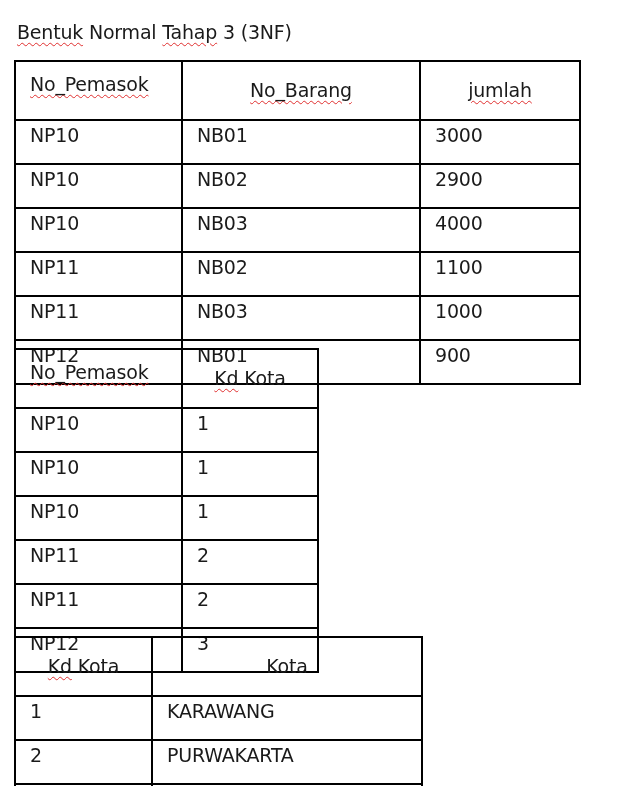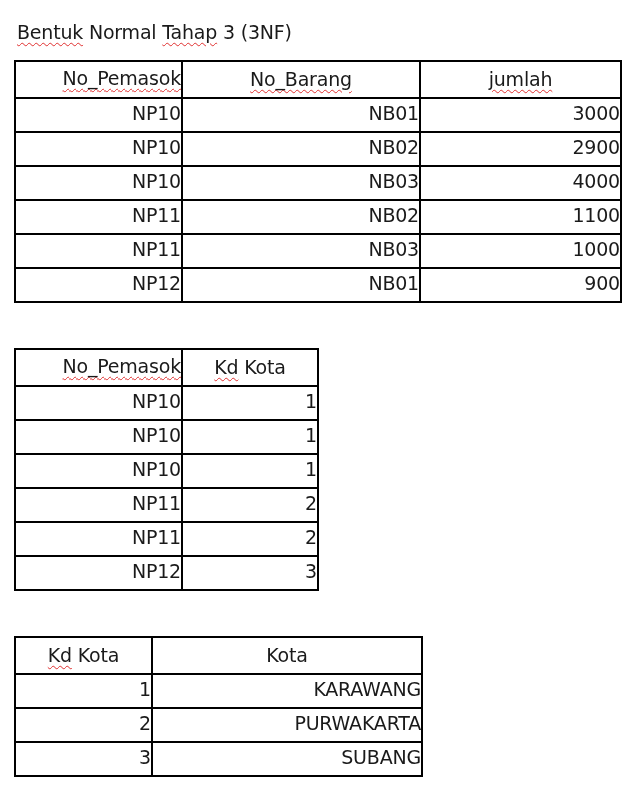--- a/index.html
+++ b/index.html
@@ -15,29 +15,29 @@
     .sq {
       text-decoration: underline wavy #e03030;
       text-decoration-thickness: 1px;
       text-underline-offset: 3px;
     }
     table {
       position: absolute; border-collapse: collapse;
       font-size: 19px; letter-spacing: -0.2px;
     }
     td, th {
-      border: 2px solid #000; padding: 0 0 3px 14px;
-      height: 31px; line-height: 29px; text-align: right; font-weight: normal;
+      border: 2px solid #000; padding: 0 0 13px 14px;
+      height: 31px; line-height: 29px; text-align: left; font-weight: normal;
       white-space: nowrap; box-sizing: border-box;
     }
-    th.center { text-align: center; padding: 3px; }
+    th.center { text-align: center; padding: 14px; }
     #t1 { left: 14px; top: 60px; }
     #t1 .c1 { width: 167px; }
     #t1 .c2 { width: 238px; }
-    #t1 .c3 { width: 201px; margin-top: 12px; }
+    #t1 .c3 { width: 160px; margin-top: 12px; }
     #t2 { left: 14px; top: 348px; }
     #t2 .c1 { width: 167px; }
     #t2 .c2 { width: 136px; }
     #t3 { left: 14px; top: 636px; }
     #t3 .c1 { width: 137px; }
     #t3 .c2 { width: 270px; }
   </style>
 </head>
 <body>
 

